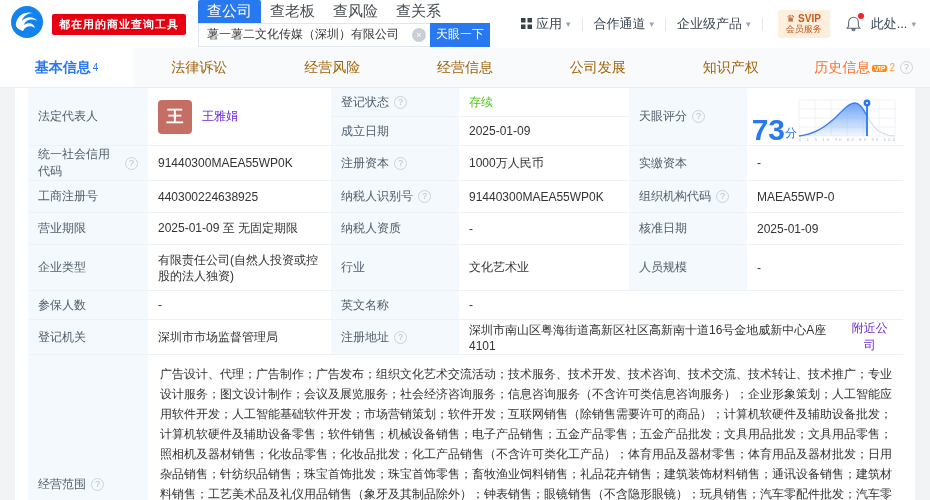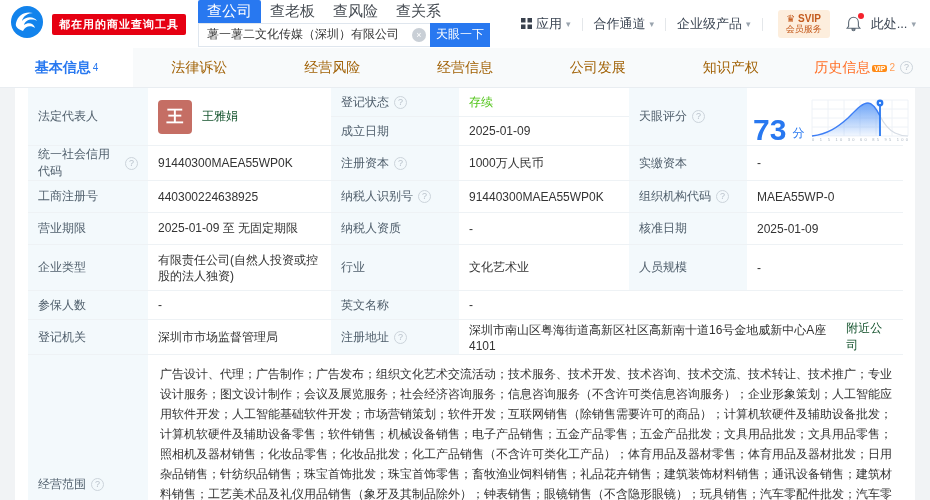--- a/index.html
+++ b/index.html
@@ -51,25 +51,25 @@
   .r1{grid-template-columns:120px 183px 298px 118px 156px;min-height:56px;}
   .mid2{display:flex;flex-direction:column;}
   .mrow{flex:1;display:grid;grid-template-columns:128px 170px;}
   .mrow:first-child{border-bottom:1px solid #eef2f5;}
   .r2{min-height:32px;}.r5{min-height:46px;}.r6{min-height:29px;}.r7{min-height:30px;}
   .rAddr{grid-template-columns:120px 183px 128px 444px;}
   .rScope{grid-template-columns:120px 755px;border-bottom:none;}
   .scopeTxt{padding:9px 8px 9px 12px;font-size:12px;line-height:20px;color:#333;align-items:flex-start;display:block;}
   .avatar{width:34px;height:34px;border-radius:4px;background:#c56e64;color:#fff;font-size:17px;font-weight:bold;
     display:flex;align-items:center;justify-content:center;margin-right:10px;flex:none;}
-  a.lnk{color:#14532d;text-decoration:none;cursor:pointer;}
+  a.lnk{color:#6d28d9;text-decoration:none;cursor:pointer;text-align:center;}
   .green{color:#52c41a;}
   .qicon{display:inline-block;width:13px;height:13px;border:1px solid #ccd4db;border-radius:50%;color:#b9c2cb;
     font-size:9px;line-height:11px;text-align:center;margin-left:5px;flex:none;cursor:pointer;}
-  .score{display:flex;align-items:flex-end;gap:6px;padding:0 6px;}
+  .score{display:flex;align-items:flex-end;padding:0 6px;justify-content:flex-end;}
   .scoreNum{font-size:30px;font-weight:bold;color:#2878f0;line-height:30px;}
   .scoreUnit{font-size:12px;color:#2878f0;margin-bottom:3px;}
   .wrap2{line-height:16px;padding:6px 10px;}
 </style>
 </head>
 <body>
 
 <div class="hdr">
   <div class="logo">
     <span>

